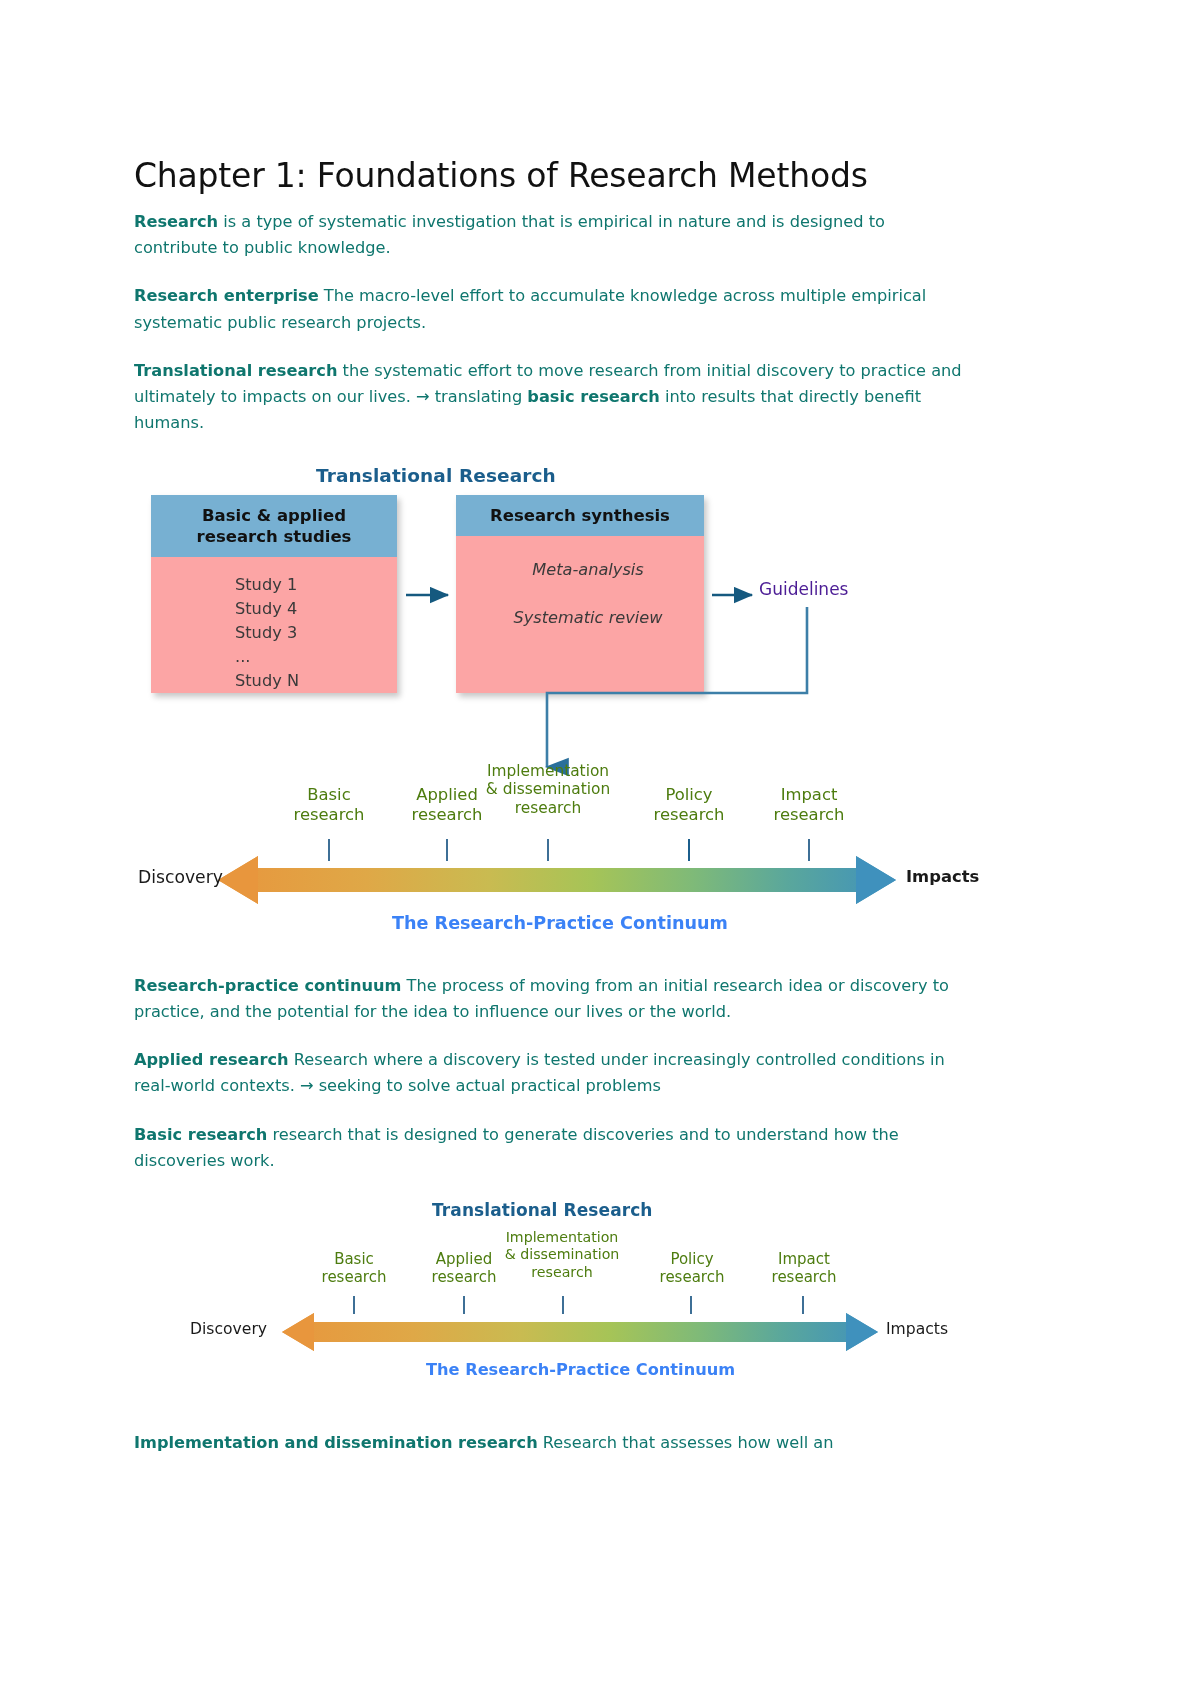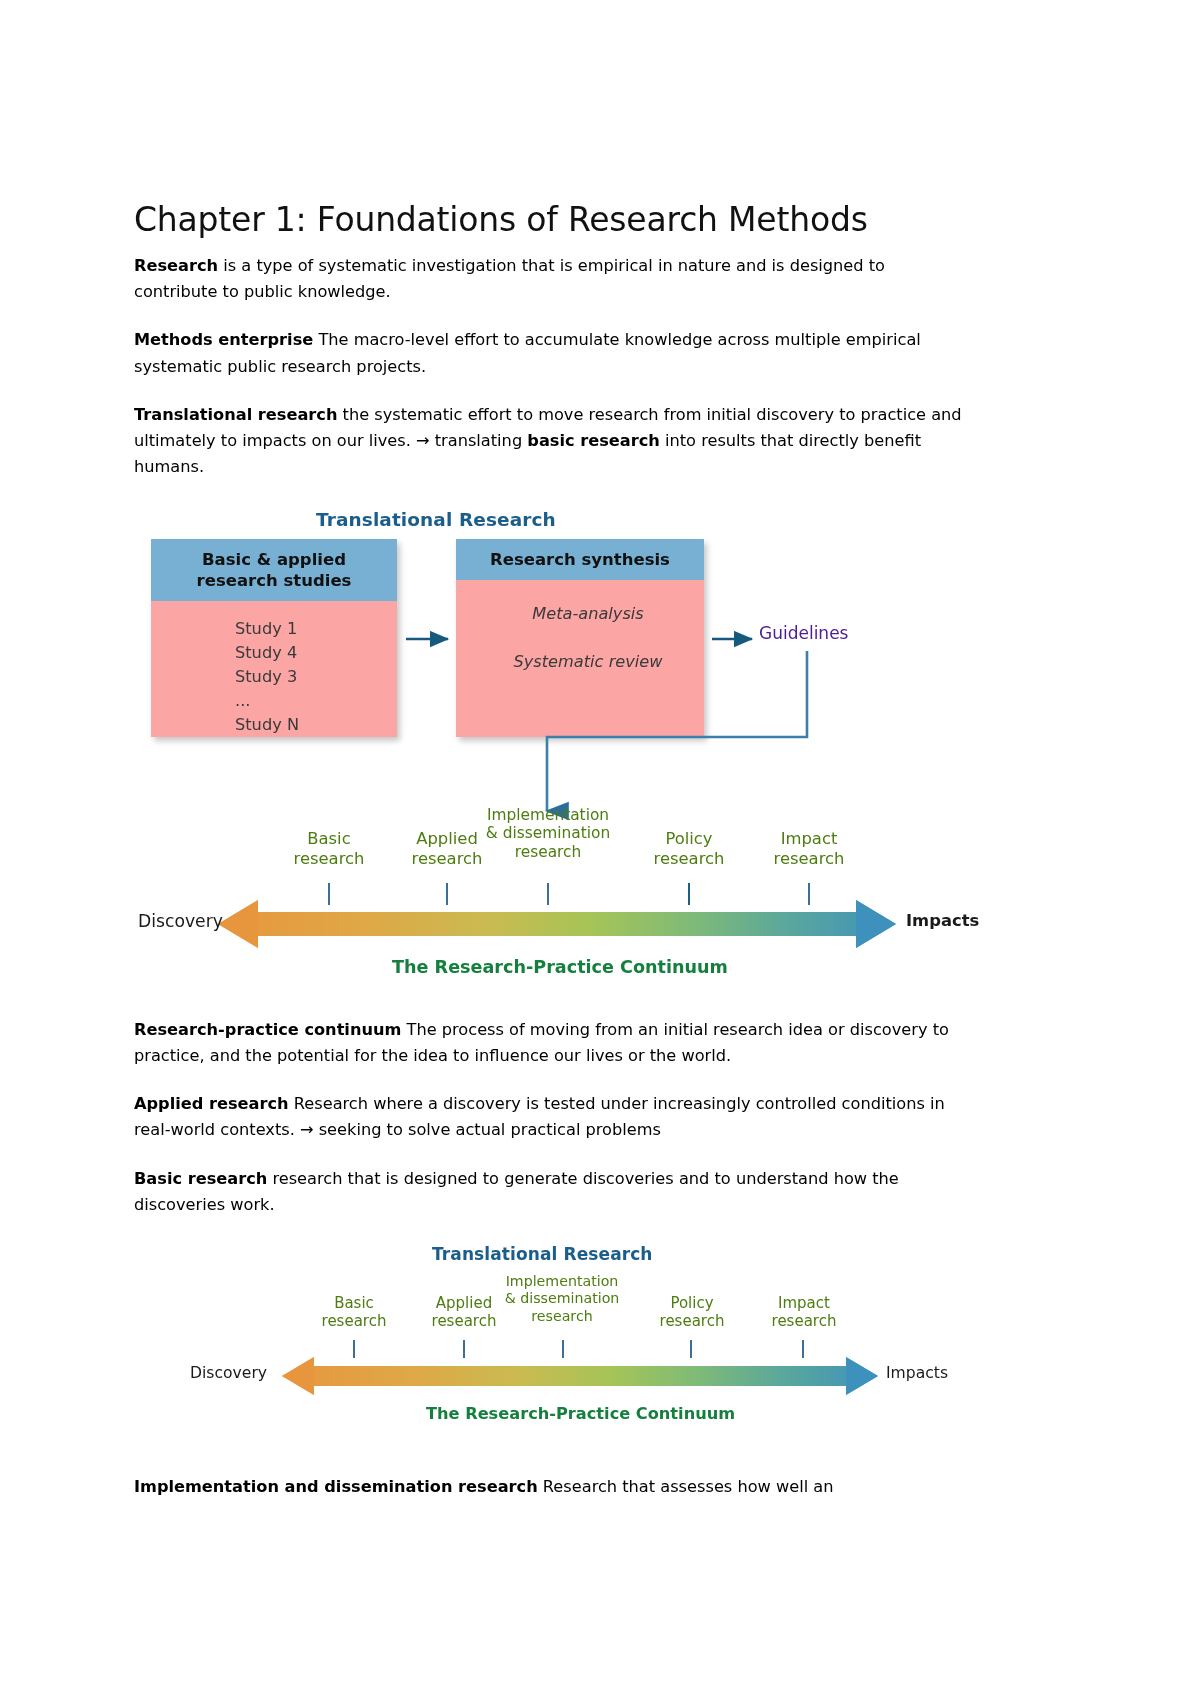--- a/index.html
+++ b/index.html
@@ -14,21 +14,20 @@
     color: #1a1a1a;
     position: relative;
     overflow: hidden;
   }
   .page {
     position: absolute;
     left: 0; top: 0;
     width: 1200px;
     height: 1246px;
     background: #fff;
-    margin-top: 44px;
   }
   .content {
     position: absolute;
     left: 134px;
     top: 158px;
     width: 832px;
   }
 
   h1.doc-title {
     font-size: 33px;
@@ -36,21 +35,21 @@
     letter-spacing: -0.2px;
     margin: 0 0 14px 0;
     line-height: 1.12;
     color: #111;
   }
 
   p.para {
     font-size: 16.2px;
     line-height: 1.62;
     margin: 0 0 22px 0;
-    color: #000000;
+    color: #0f766e;
   }
   p.para.tight { margin-bottom: 18px; }
   .term { font-weight: 700; }
 
   
   .fig1 {
     position: relative;
     width: 832px;
     height: 500px;
     margin: 4px 0 6px 0;
@@ -120,21 +119,21 @@
   .endcap {
     position: absolute;
     font-size: 17.2px;
     color: #1a1a1a;
     white-space: nowrap;
     font-weight: 400;
   }
   .cont-caption {
     position: absolute;
     font-weight: 700;
-    color: #15803d;
+    color: #3b82f6;
     font-size: 17.6px;
     white-space: nowrap;
   }
 
   
   .fig2 {
     position: relative;
     width: 832px;
     height: 210px;
     margin: 10px 0 12px 0;
@@ -157,21 +156,21 @@
 <div class="page">
   <div class="content">
 
     <h1 class="doc-title">Chapter 1: Foundations of Research Methods</h1>
 
     <p class="para">
       <span class="term">Research</span><span> is a type of systematic investigation that is empirical in nature and is designed to contribute to public knowledge.</span>
     </p>
 
     <p class="para">
-      <span class="term">Methods enterprise</span><span> The macro-level effort to accumulate knowledge across multiple empirical systematic public research projects.</span>
+      <span class="term">Research enterprise</span><span> The macro-level effort to accumulate knowledge across multiple empirical systematic public research projects.</span>
     </p>
 
     <p class="para tight">
       <span class="term">Translational research</span><span> the systematic effort to move research from initial discovery to practice and ultimately to impacts on our lives. → translating </span><span class="term">basic research</span><span> into results that directly benefit humans.</span>
     </p>
 
     <div class="fig1">
 
       <div class="fig-title f1-title">Translational Research</div>
 

